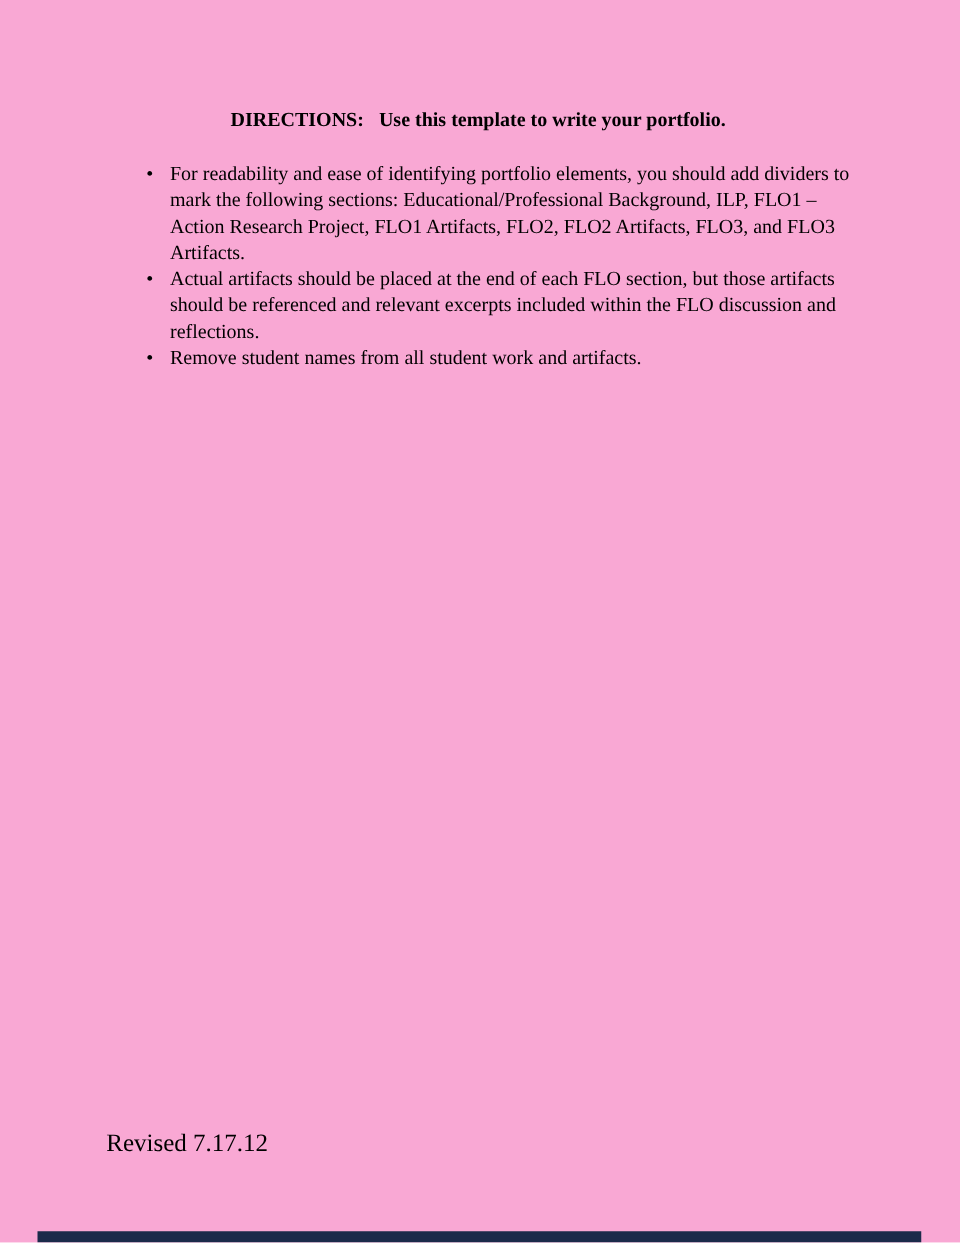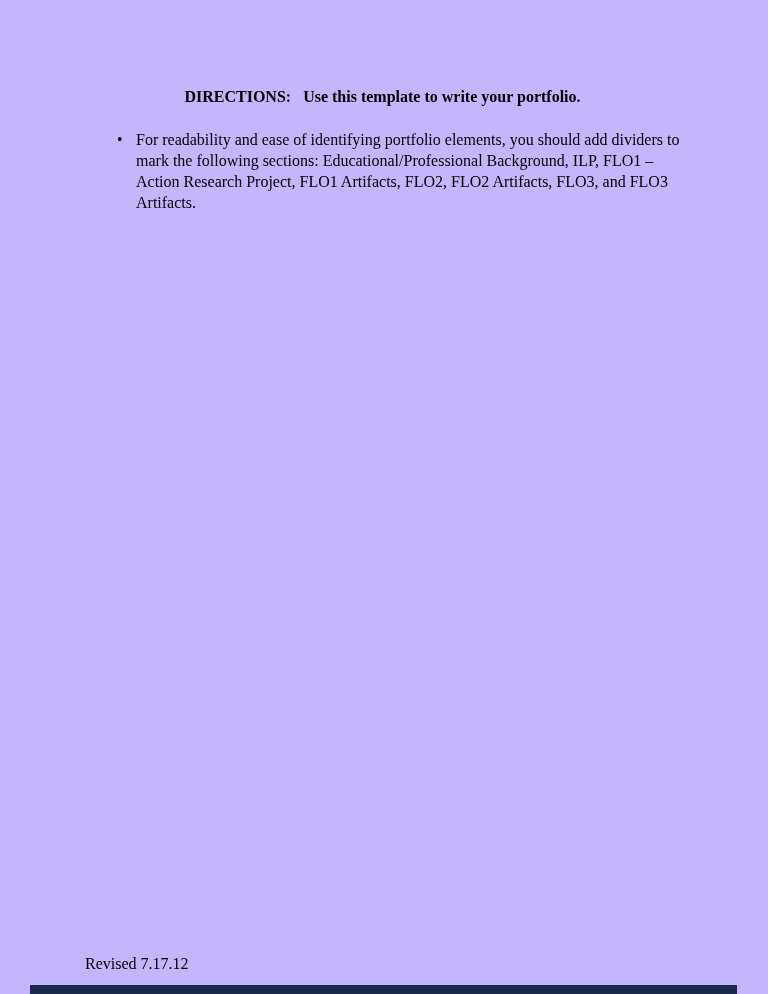--- a/index.html
+++ b/index.html
@@ -8,21 +8,21 @@
     width: 768px;
     height: 994px;
     background: #ffffff;
     overflow: hidden;
   }
 
   .doc-page {
     position: relative;
     width: 768px;
     height: 994px;
-    background: #c4b5fd;
+    background: #f9a8d4;
     font-family: "Liberation Serif", "DejaVu Serif", serif;
     font-size: 16px;
     color: #000000;
   }
 
   .doc-content {
     position: absolute;
     top: 86px;
     left: 85px;
     right: 88px;
@@ -51,23 +51,22 @@
     content: "\2022";
     position: absolute;
     left: -19px;
     top: 0;
   }
 
   .doc-footer {
     position: absolute;
     top: 905px;
     left: 85px;
-    font-size: 16px;
+    font-size: 20px;
     line-height: 21px;
-    margin-top: 48px;
   }
 
   .bottom-bar {
     position: absolute;
     bottom: 0;
     left: 30px;
     width: 707px;
     height: 9px;
   }
 </style>
@@ -75,20 +74,22 @@
 <body>
 
 <div class="doc-page">
 
   <div class="doc-content">
 
     <h1 class="doc-title">DIRECTIONS:   Use this template to write your portfolio.</h1>
 
     <ul class="bullet-list">
       <li>For readability and ease of identifying portfolio elements, you should add dividers to mark the following sections: Educational/Professional Background, ILP, FLO1 – Action Research Project, FLO1 Artifacts, FLO2, FLO2 Artifacts, FLO3, and FLO3 Artifacts.</li>
+      <li>Actual artifacts should be placed at the end of each FLO section, but those artifacts should be referenced and relevant excerpts included within the FLO discussion and reflections.</li>
+      <li>Remove student names from all student work and artifacts.</li>
     </ul>
 
   </div>
 
   <div class="doc-footer">Revised 7.17.12</div>
 
   <div class="bottom-bar" style="background: rgb(27, 42, 74);"></div>
 
 </div>
 

